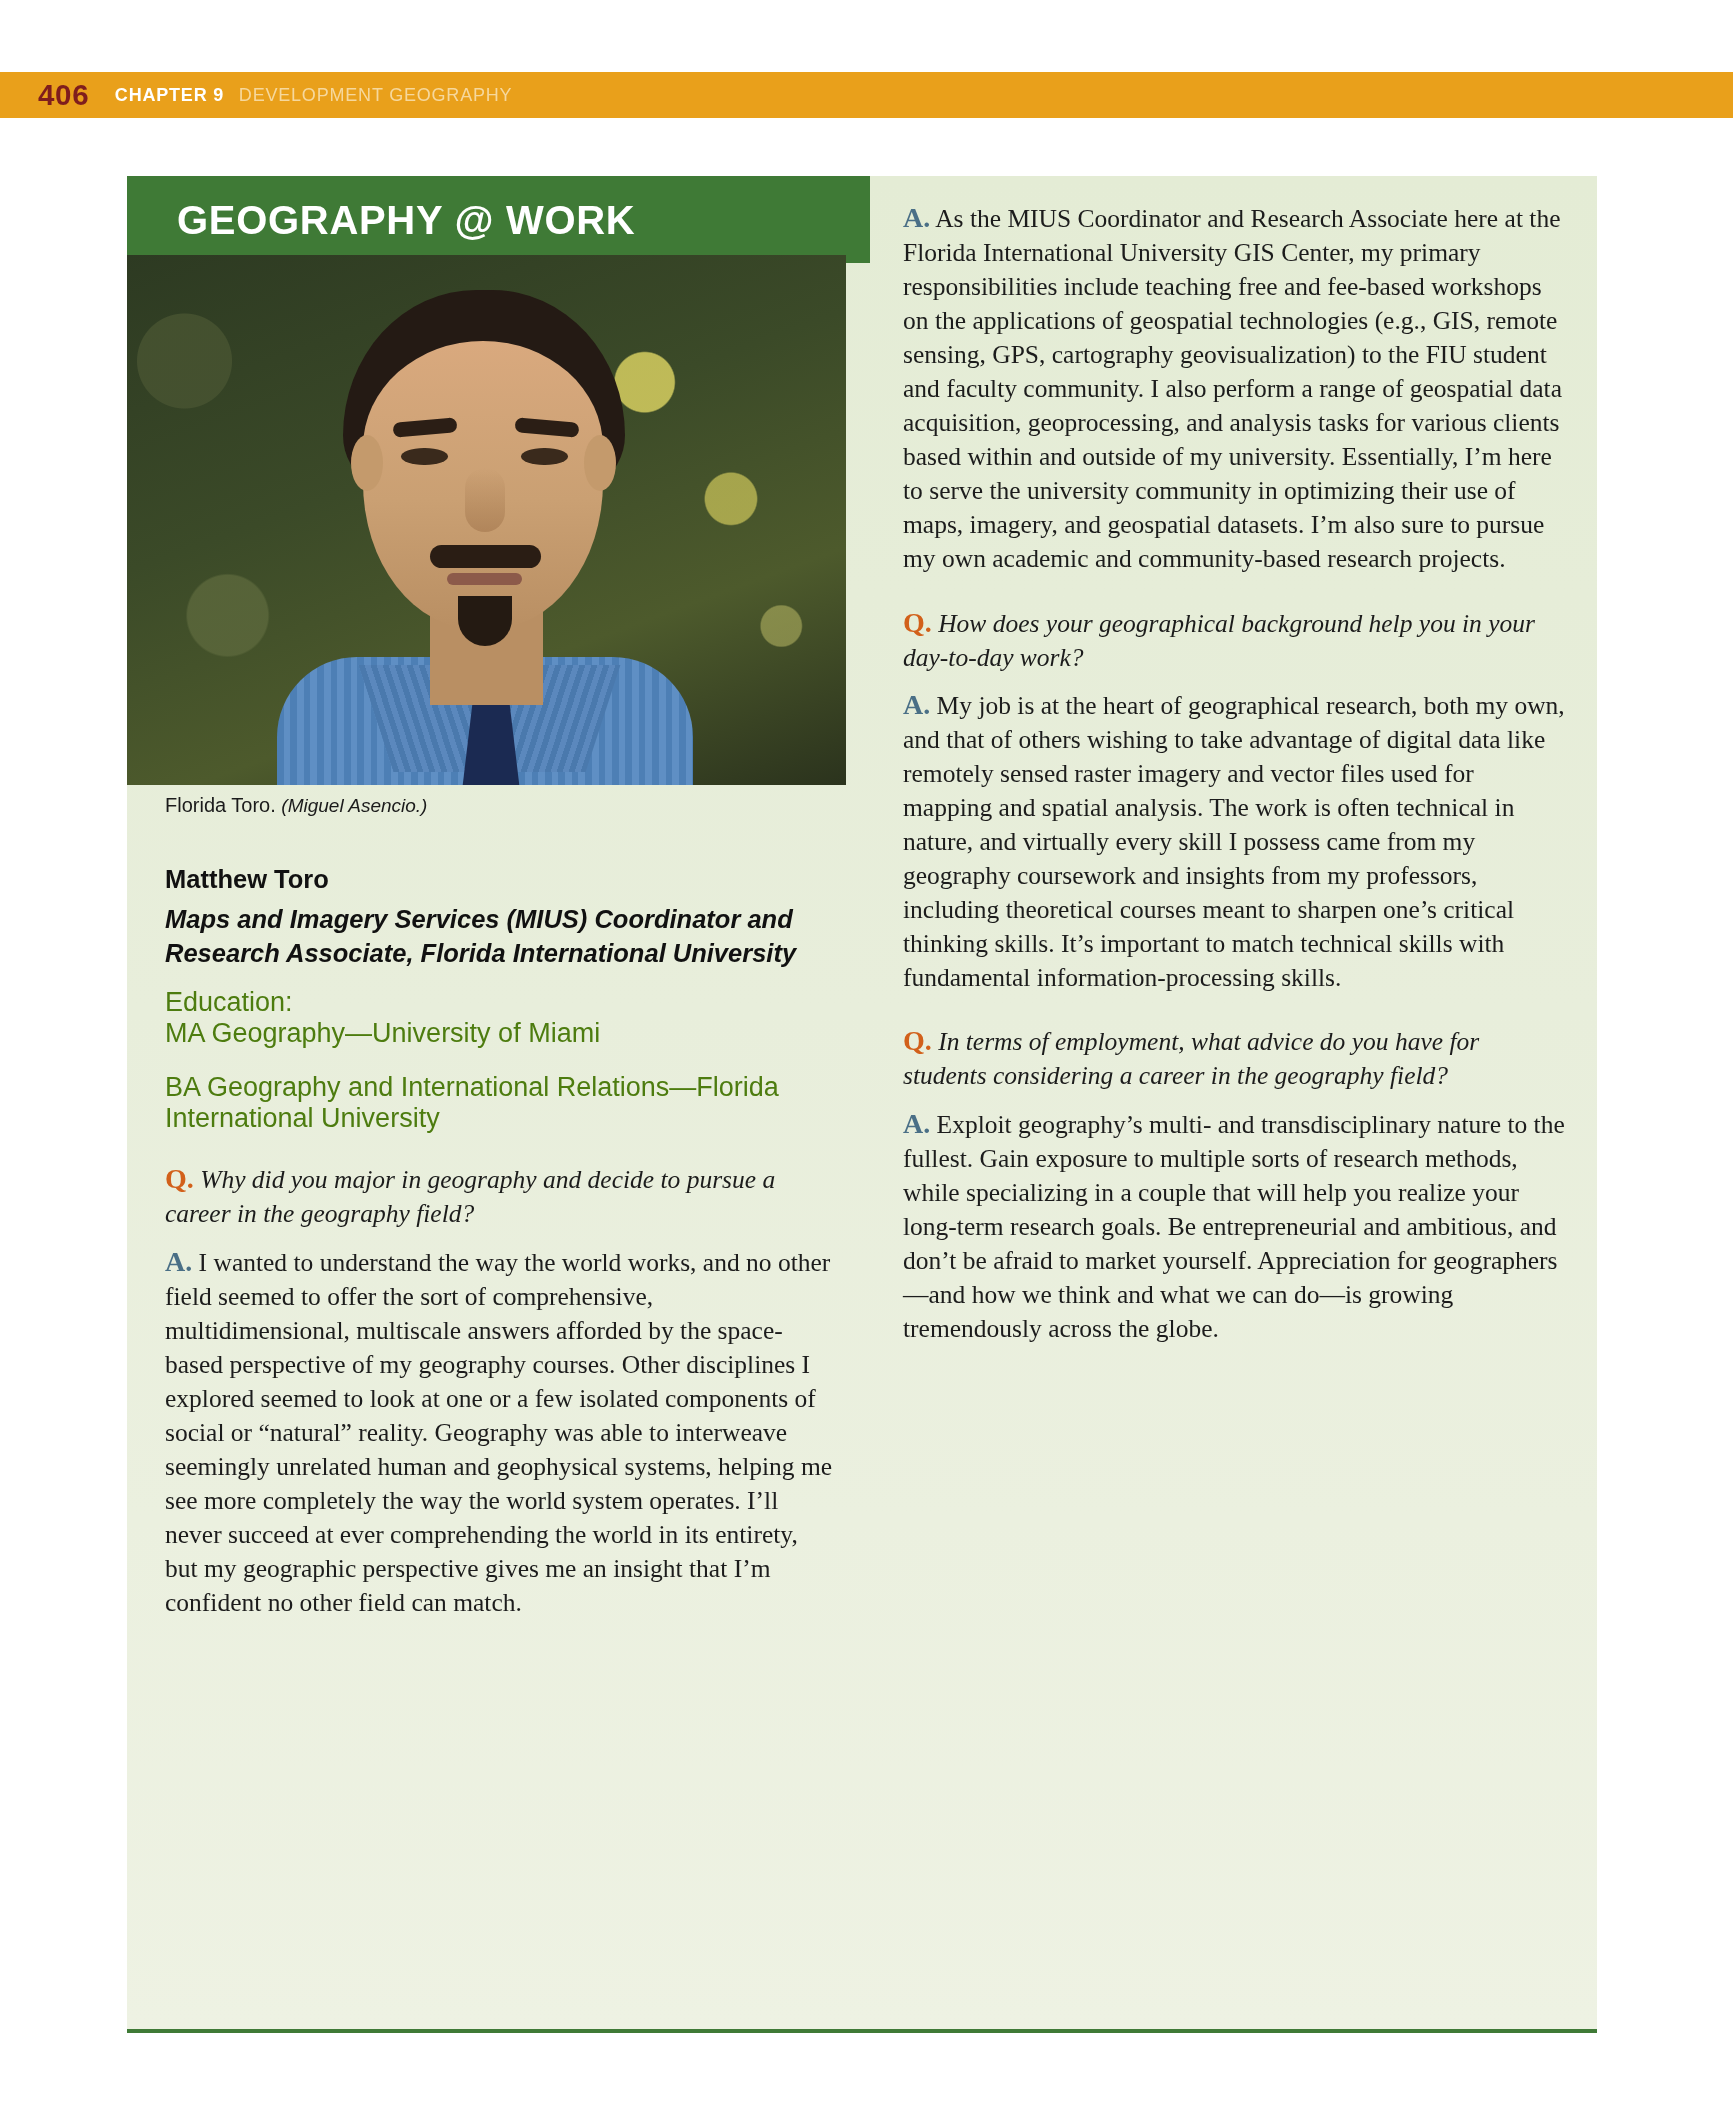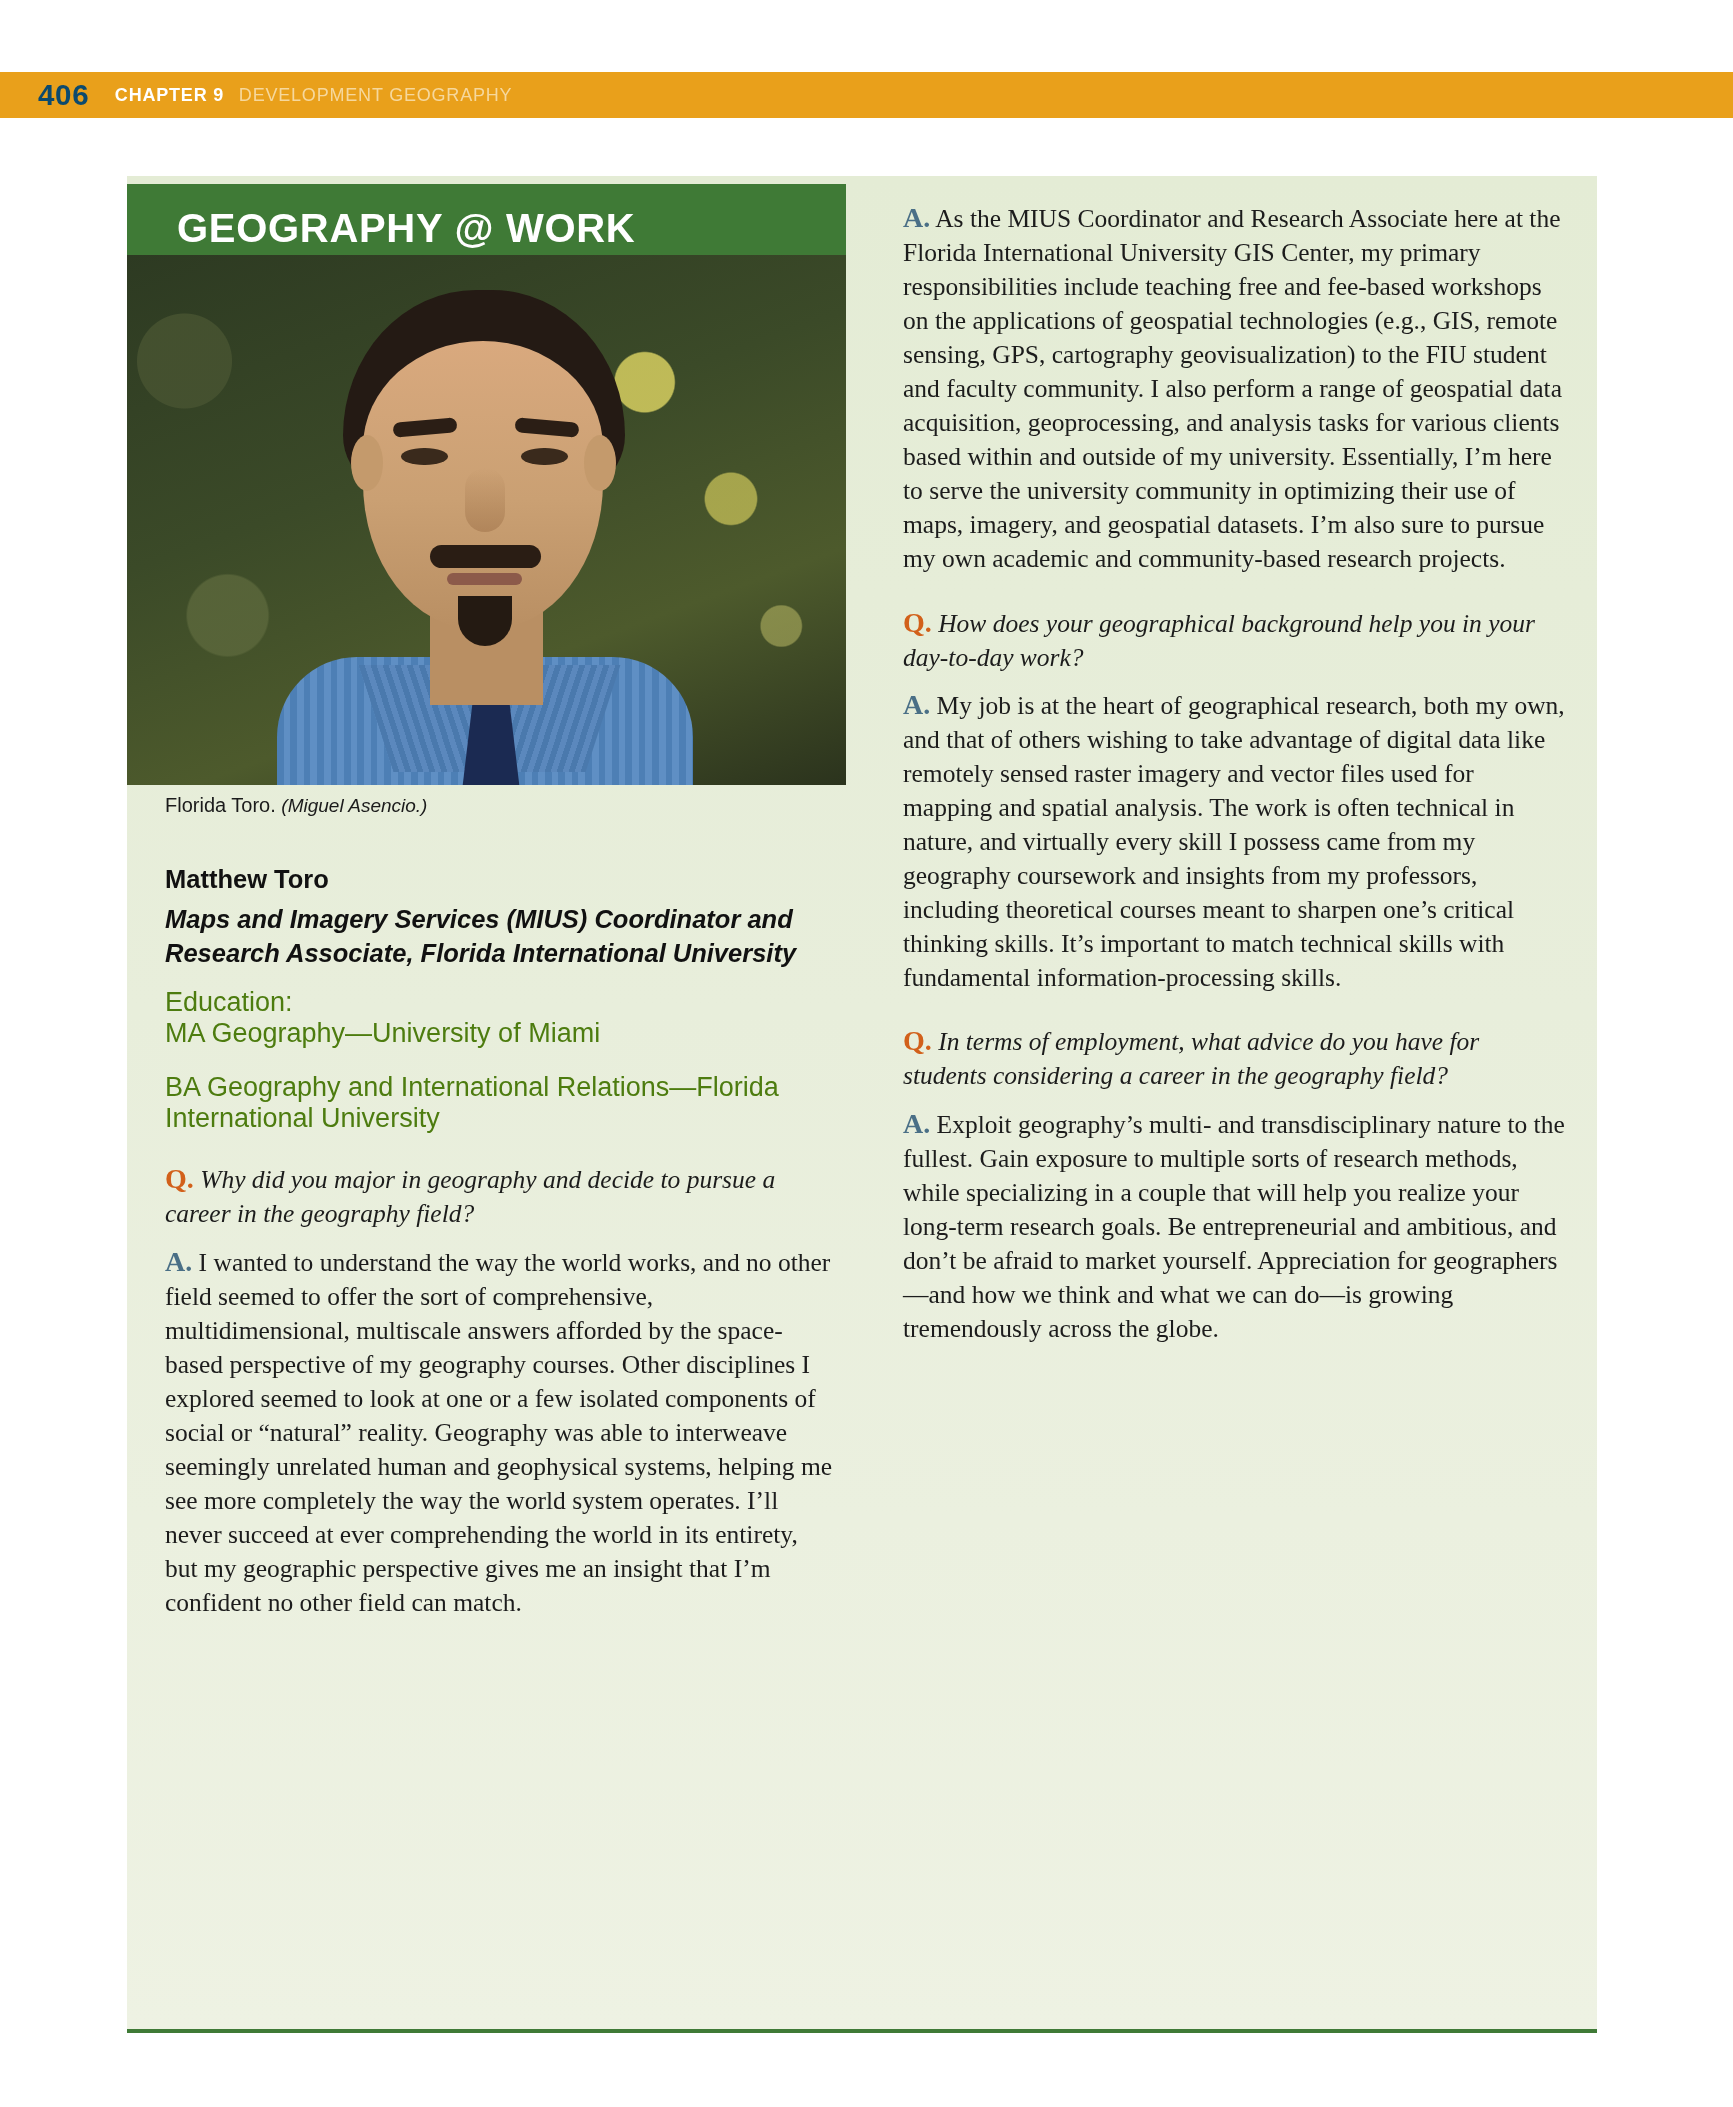--- a/index.html
+++ b/index.html
@@ -20,21 +20,21 @@
     position: absolute;
     left: 0;
     top: 72px;
     width: 1734px;
     height: 46px;
     background: #e9a01b;
     display: flex;
     align-items: center;
   }
   .header-bar .page-number {
-    color: #0c4a6e;
+    color: #7f1d1d;
     font-family: "Liberation Sans", sans-serif;
     font-weight: bold;
     font-size: 29.5px;
     letter-spacing: 0.7px;
     margin-left: 38px;
   }
   .header-bar .chapter-label {
     color: #ffffff;
     font-family: "Liberation Sans", sans-serif;
     font-weight: bold;
@@ -81,24 +81,25 @@
     height: 1857px;
     background: linear-gradient(180deg, #e4ecd5 0%, #e8eedb 45%, #eef2e3 100%);
     border-bottom: 4.7px solid #3f7a36;
     box-sizing: border-box;
   }
 
   
   .banner {
     position: absolute;
     left: 0;
-    top: 8px;
+    top: 0;
     width: 719px;
     height: 87px;
     background: #3f7a36;
+    padding-left: 24px;
   }
   .banner-title {
     color: #ffffff;
     font-family: "Liberation Sans", sans-serif;
     font-weight: bold;
     font-size: 40px;
     letter-spacing: 0.7px;
     position: absolute;
     left: 50px;
     top: 21.5px;

